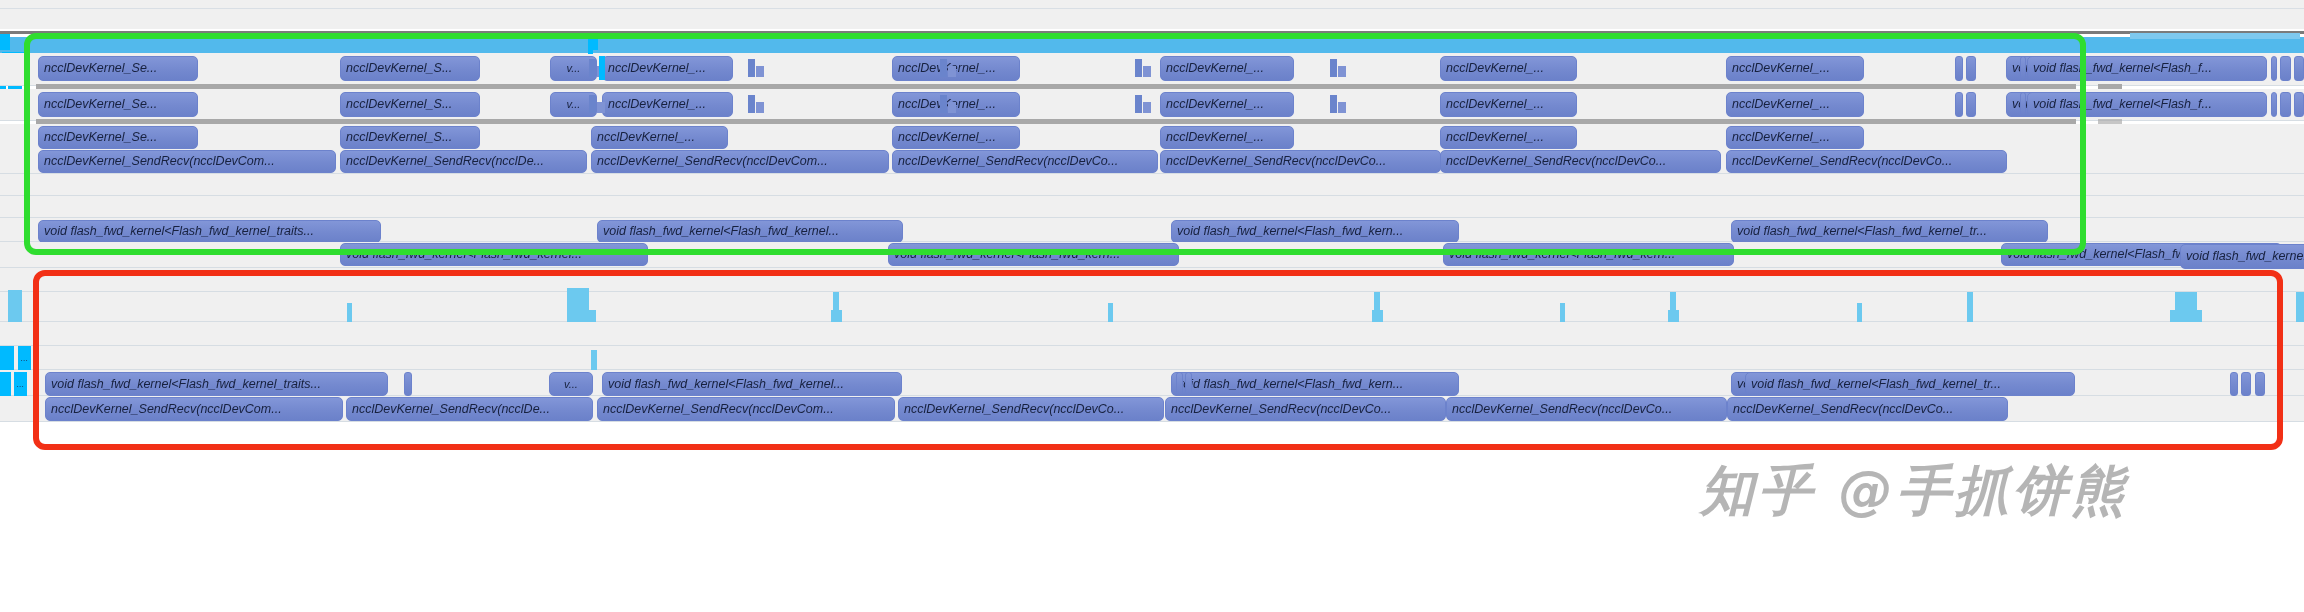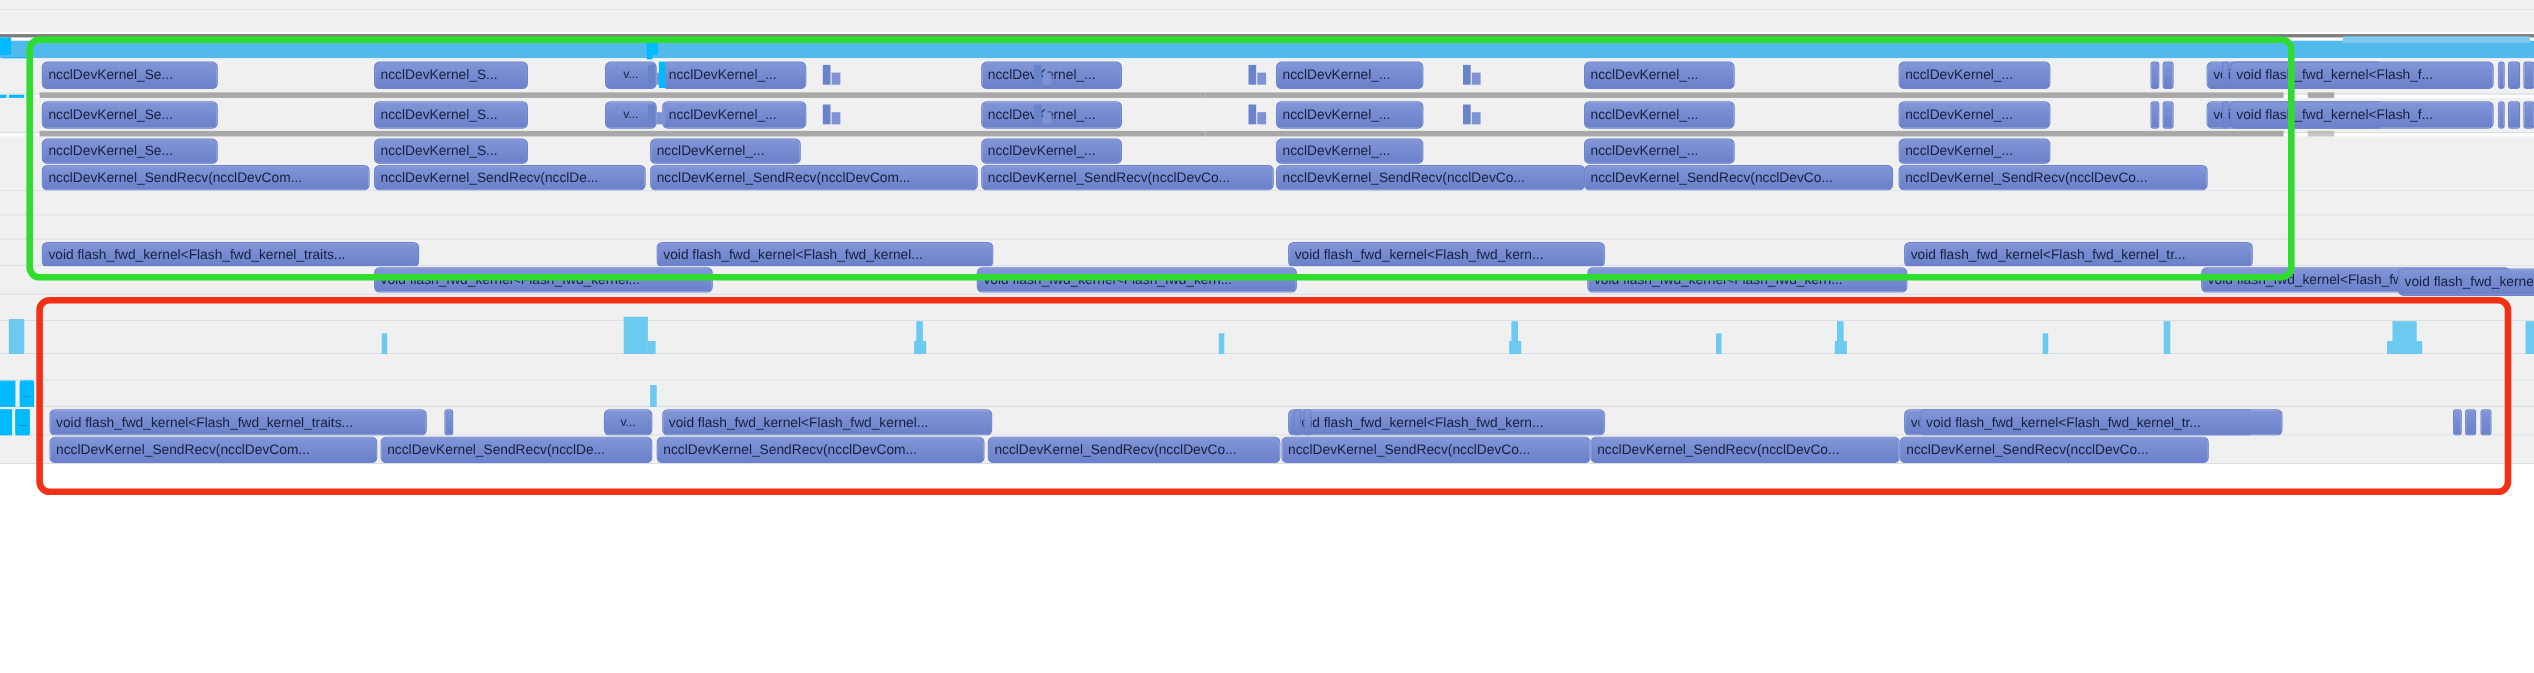--- a/index.html
+++ b/index.html
@@ -7,20 +7,21 @@
     margin: 0; padding: 0;
     background: #ffffff;
     font-family: "Liberation Sans", sans-serif;
   }
   #root {
     position: relative;
     width: 2304px;
     height: 612px;
     background: #ffffff;
     overflow: hidden;
+    font-style: italic;
   }
 
   
   .lane {
     position: absolute;
     left: 0;
     width: 2304px;
     background: #f0f0f0;
   }
   .lane.white { background: #ffffff; }
@@ -289,14 +290,15 @@
       <div class="slice" style="left: 1165px; top: 397px; width: 281px; height: 24px;">ncclDevKernel_SendRecv(ncclDevCo...</div>
       <div class="slice" style="left: 1446px; top: 397px; width: 281px; height: 24px;">ncclDevKernel_SendRecv(ncclDevCo...</div>
       <div class="slice" style="left: 1727px; top: 397px; width: 281px; height: 24px;">ncclDevKernel_SendRecv(ncclDevCo...</div>
     </div>
 
   <div class="lane" style="top:422px;height:12px;background:#ffffff;"></div>
 
   <div class="annot green" style="left:24px;top:33px;width:2062px;height:222px;"></div>
   <div class="annot red" style="left:33px;top:270px;width:2250px;height:180px;"></div>
 
+  <div class="watermark" style="left:1700px;top:455px;">知乎 @手抓饼熊</div>
 
 </div>
 
 </body></html>

